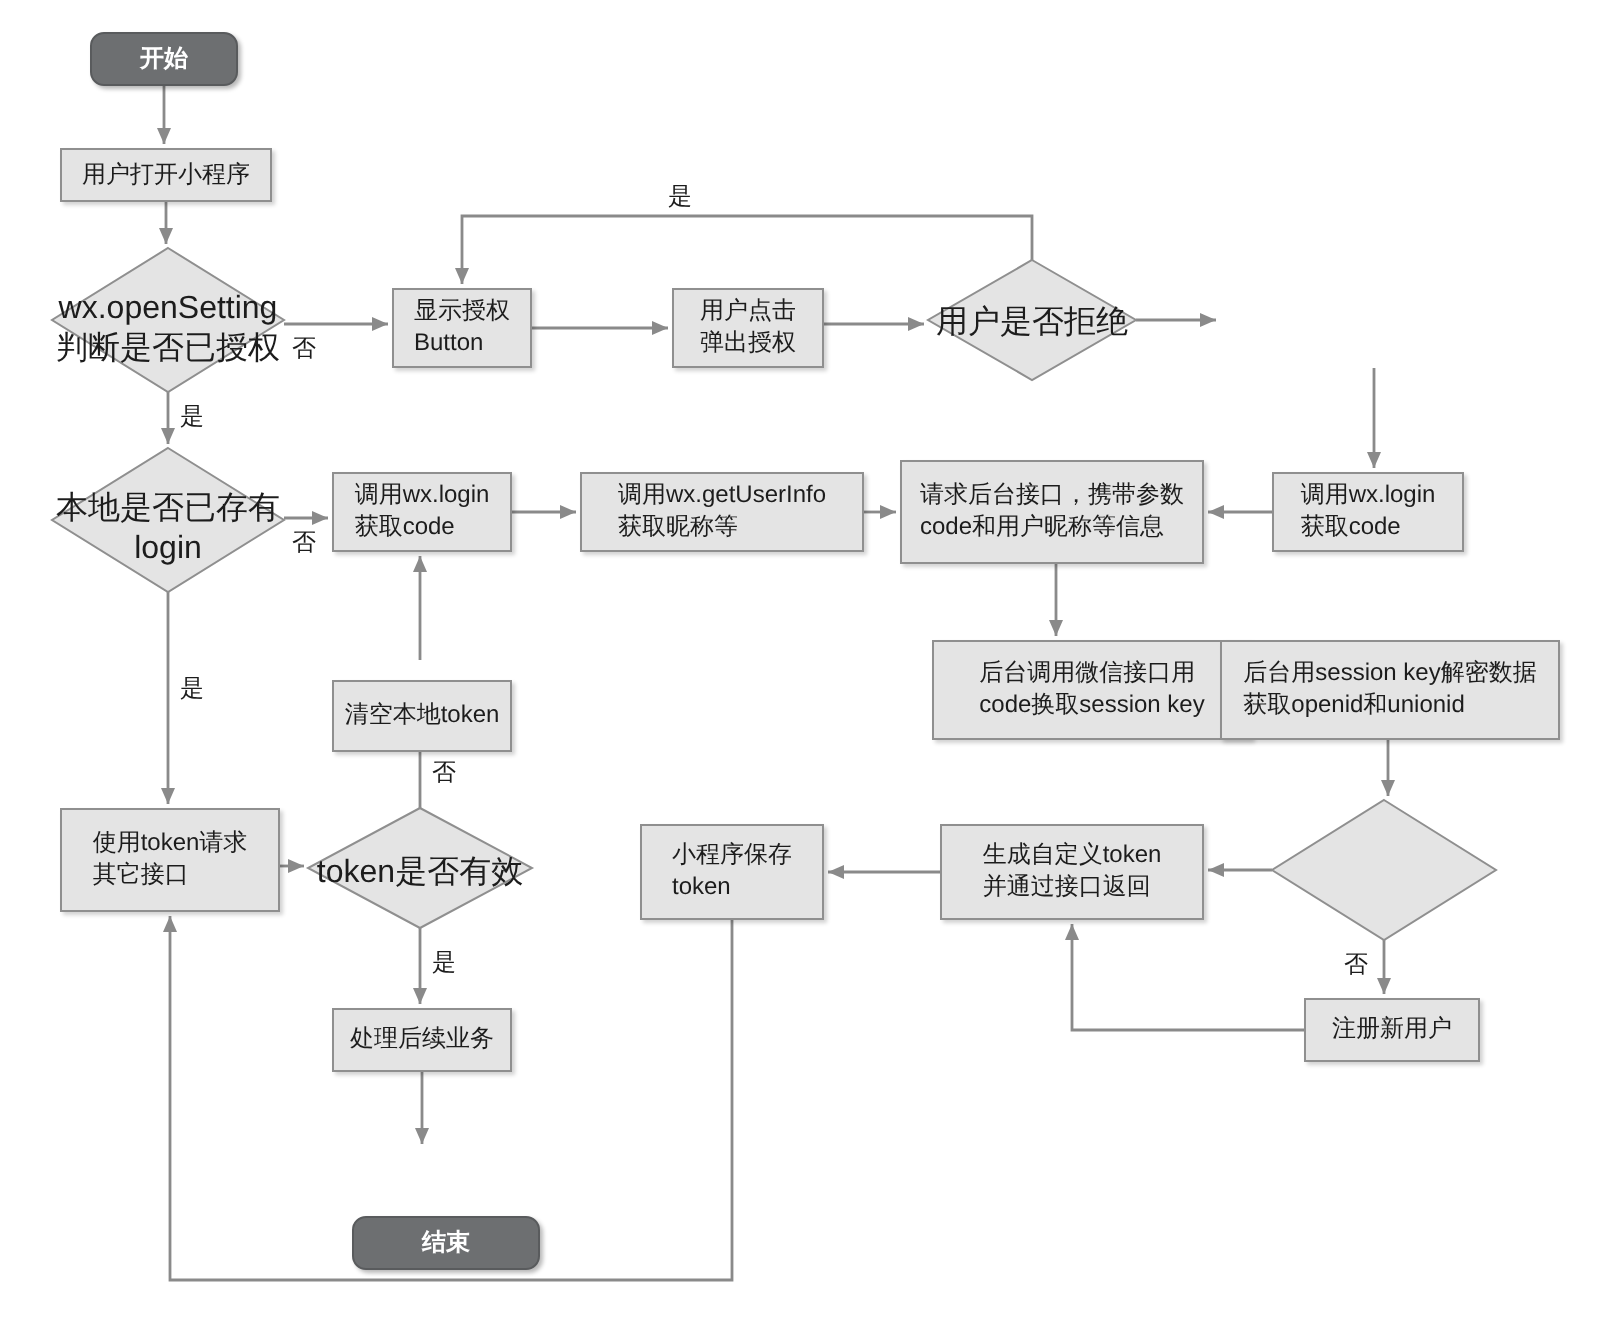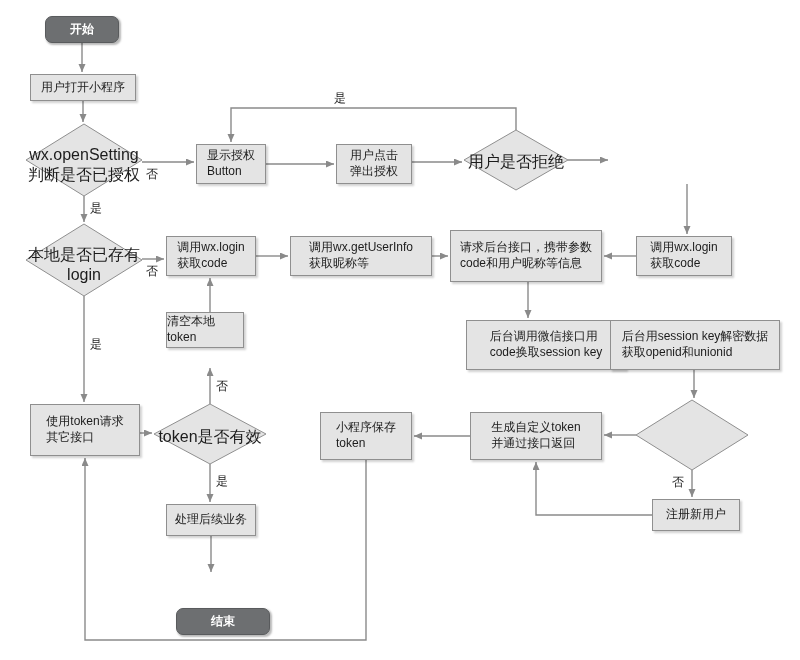--- a/index.html
+++ b/index.html
@@ -76,21 +76,21 @@
   <div class="node process" style="left:336px;top:144px;width:76px;height:40px">用户点击
 弹出授权</div>
   <div class="node process" style="left:166px;top:236px;width:90px;height:40px">调用wx.login
 获取code</div>
   <div class="node process" style="left:290px;top:236px;width:142px;height:40px">调用wx.getUserInfo
 获取昵称等</div>
   <div class="node process" style="left:450px;top:230px;width:152px;height:52px">请求后台接口，携带参数
 code和用户昵称等信息</div>
   <div class="node process" style="left:636px;top:236px;width:96px;height:40px">调用wx.login
 获取code</div>
-  <div class="node process" style="left:166px;top:312px;width:78px;height:36px">清空本地token</div>
+  <div class="node process" style="left:166px;top:340px;width:90px;height:36px">清空本地token</div>
   <div class="node process" style="left:466px;top:320px;width:160px;height:50px">后台调用微信接口用
 code换取session key</div>
   <div class="node process" style="left:610px;top:320px;width:170px;height:50px">后台用session key解密数据
 获取openid和unionid</div>
   <div class="node process" style="left:30px;top:404px;width:110px;height:52px">使用token请求
 其它接口</div>
   <div class="node process" style="left:320px;top:412px;width:92px;height:48px">小程序保存
 token</div>
   <div class="node process" style="left:470px;top:412px;width:132px;height:48px">生成自定义token
 并通过接口返回</div>

